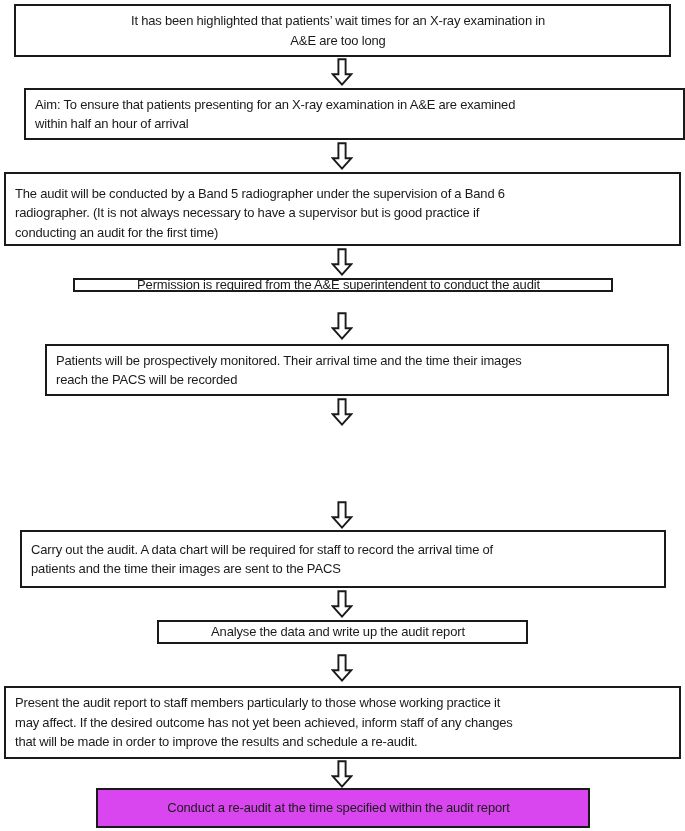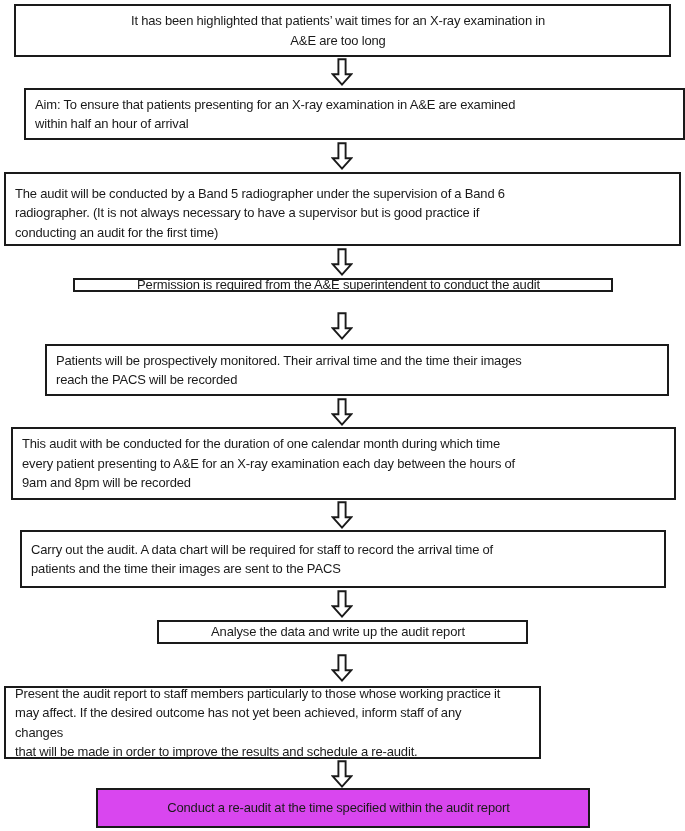--- a/index.html
+++ b/index.html
@@ -124,33 +124,28 @@
 radiographer. (It is not always necessary to have a supervisor but is good practice if
 conducting an audit for the first time)</div>
     </div>
     <div class="node center" style="left: 73px; top: 278px; width: 540px; height: 14px; border-color: rgb(26, 26, 26); background: rgb(255, 255, 255);">
       <div class="node-text" style="color: rgb(26, 26, 26);">Permission is required from the A&amp;E superintendent to conduct the audit</div>
     </div>
     <div class="node" style="left: 31px; top: 344px; width: 624px; height: 52px; border-color: rgb(26, 26, 26); background: rgb(255, 255, 255); margin-left: 14px;">
       <div class="node-text" style="color: rgb(26, 26, 26);">Patients will be prospectively monitored. Their arrival time and the time their images
 reach the PACS will be recorded</div>
     </div>
-    <div class="node" style="left: 11px; top: 427px; width: 665px; height: 73px; border-color: rgb(26, 26, 26); background: rgb(255, 255, 255);">
-      <div class="node-text" style="color: rgb(26, 26, 26);">This audit with be conducted for the duration of one calendar month during which time
-every patient presenting to A&amp;E for an X-ray examination each day between the hours of
-9am and 8pm will be recorded</div>
-    </div>
     <div class="node" style="left: 20px; top: 530px; width: 646px; height: 58px; border-color: rgb(26, 26, 26); background: rgb(255, 255, 255);">
       <div class="node-text" style="color: rgb(26, 26, 26);">Carry out the audit. A data chart will be required for staff to record the arrival time of
 patients and the time their images are sent to the PACS</div>
     </div>
     <div class="node center" style="left: 157px; top: 620px; width: 371px; height: 24px; border-color: rgb(26, 26, 26); background: rgb(255, 255, 255);">
       <div class="node-text" style="color: rgb(26, 26, 26);">Analyse the data and write up the audit report</div>
     </div>
-    <div class="node" style="left: 4px; top: 686px; width: 537px; height: 73px; border-color: rgb(26, 26, 26); background: rgb(255, 255, 255);">
+    <div class="node" style="left: 4px; top: 686px; width: 677px; height: 73px; border-color: rgb(26, 26, 26); background: rgb(255, 255, 255);">
       <div class="node-text" style="color: rgb(26, 26, 26);">Present the audit report to staff members particularly to those whose working practice it
 may affect. If the desired outcome has not yet been achieved, inform staff of any changes
 that will be made in order to improve the results and schedule a re-audit.</div>
     </div>
     <div class="node center" style="left: 96px; top: 788px; width: 494px; height: 40px; border-color: rgb(26, 26, 26); background: #d946ef;">
       <div class="node-text" style="color: rgb(26, 26, 26);">Conduct a re-audit at the time specified within the audit report</div>
     </div>
   </div>
 
 </body></html>

